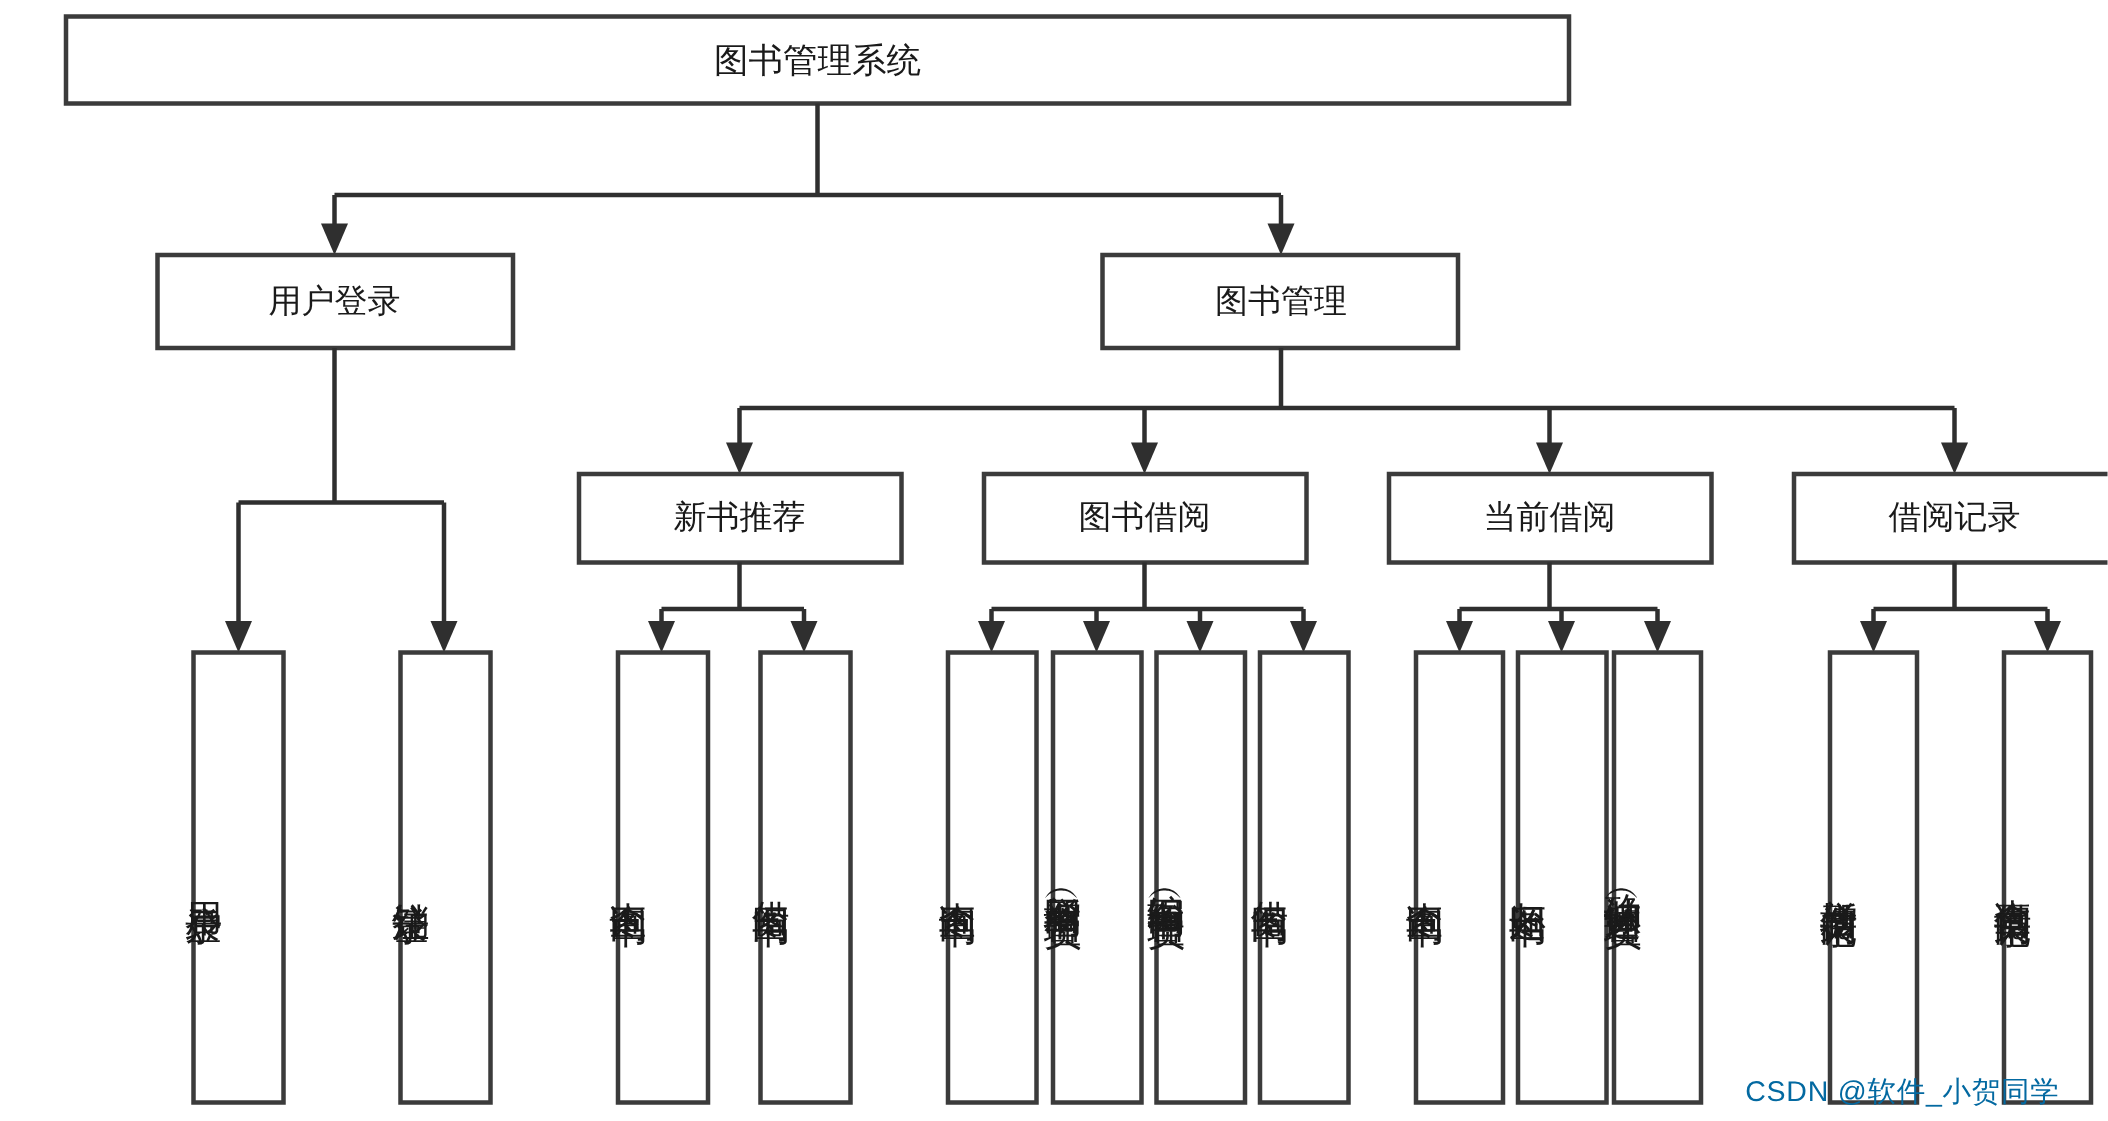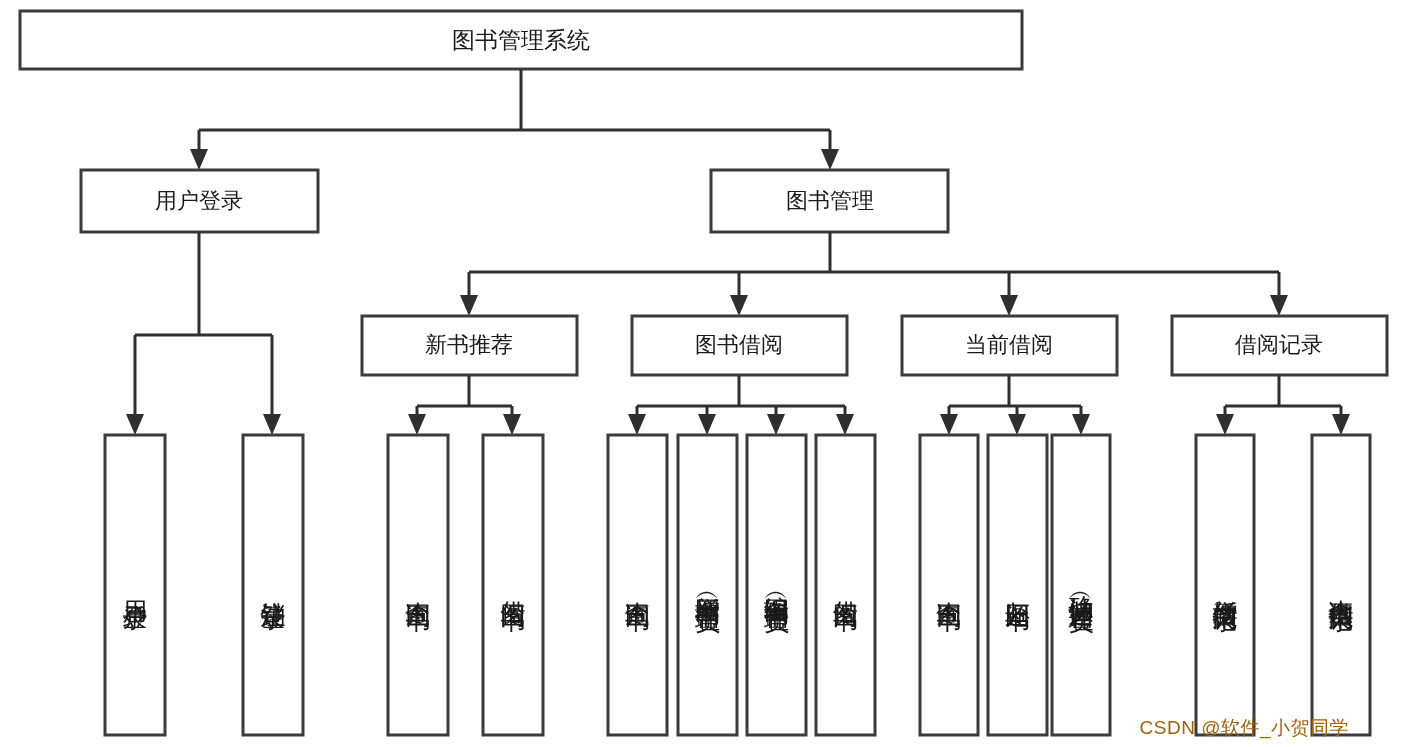--- a/index.html
+++ b/index.html
@@ -13,20 +13,21 @@
     font-family: "Liberation Sans", "DejaVu Sans", sans-serif;
     overflow: hidden;
     position: relative;
   }
   #diagram-root {
     position: absolute;
     left: 0;
     top: 0;
     width: 1357px;
     height: 747px;
+    padding-left: 24px;
   }
   svg#tree {
     display: block;
     width: 1405px;
     height: 747px;
   }
   .node-box {
     fill: #ffffff;
     stroke: #3b3b3b;
     stroke-width: 3;
@@ -72,21 +73,21 @@
     letter-spacing: 2px;
     color: #1a1a1a;
     white-space: nowrap;
   }
   .watermark {
     position: absolute;
     right: 8px;
     bottom: 6px;
     font-family: "Liberation Sans", "DejaVu Sans", sans-serif;
     font-size: 19px;
-    color: #a16207;
+    color: #0369a1;
     letter-spacing: 0.5px;
     white-space: nowrap;
   }
 </style>
 </head>
 <body>
 
 <div id="diagram-root">
 
   <svg id="tree" viewBox="0 0 1405 747" xmlns="http://www.w3.org/2000/svg">

